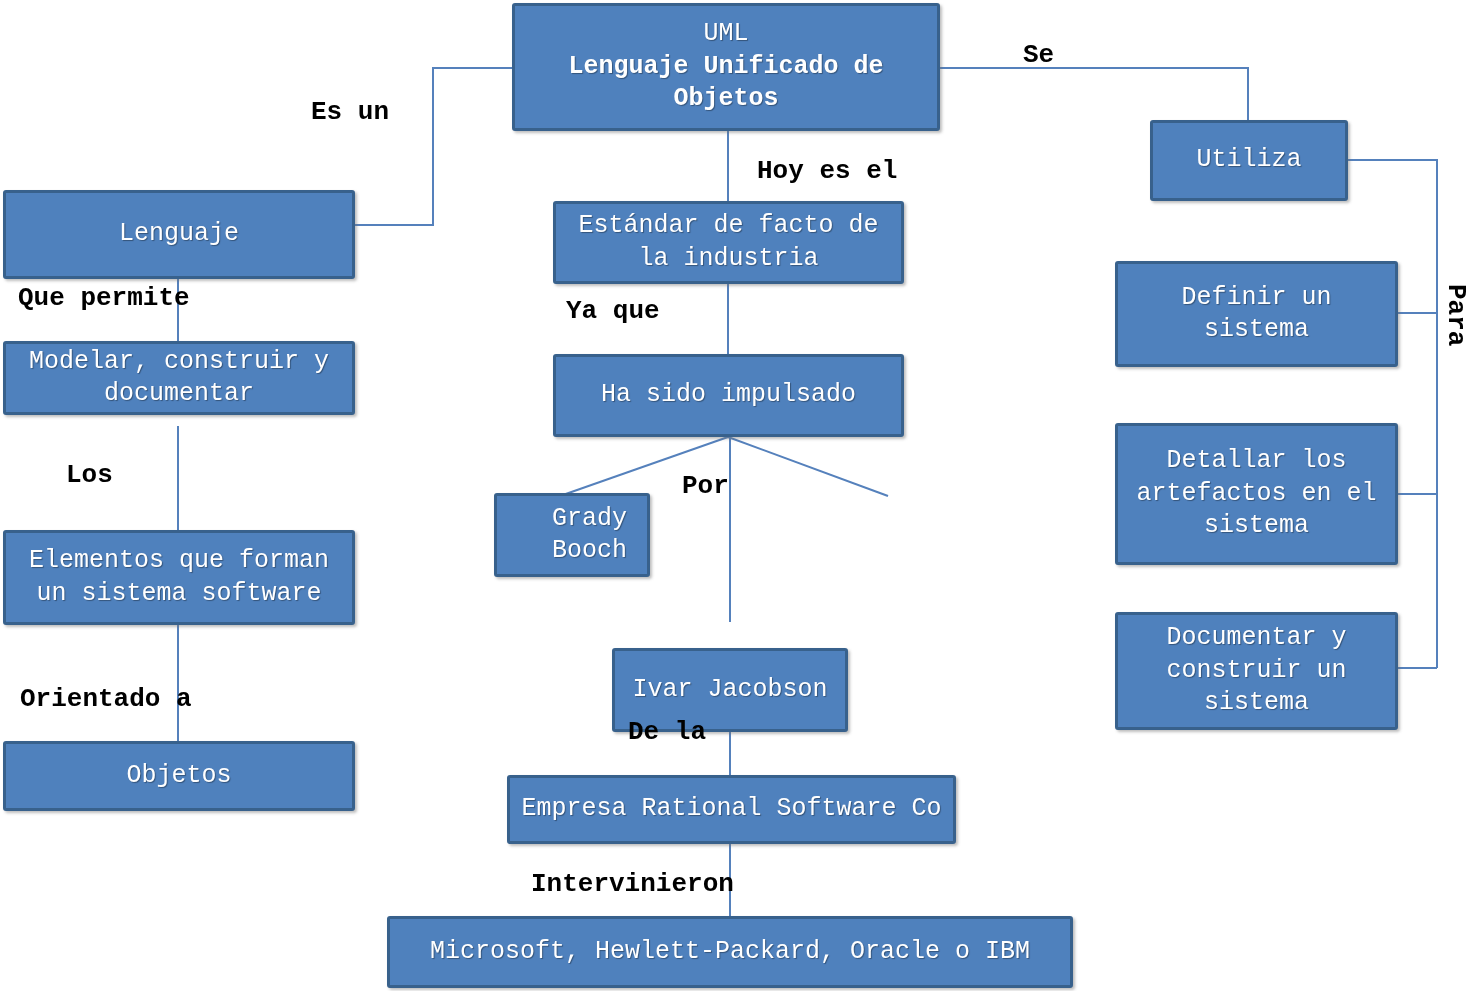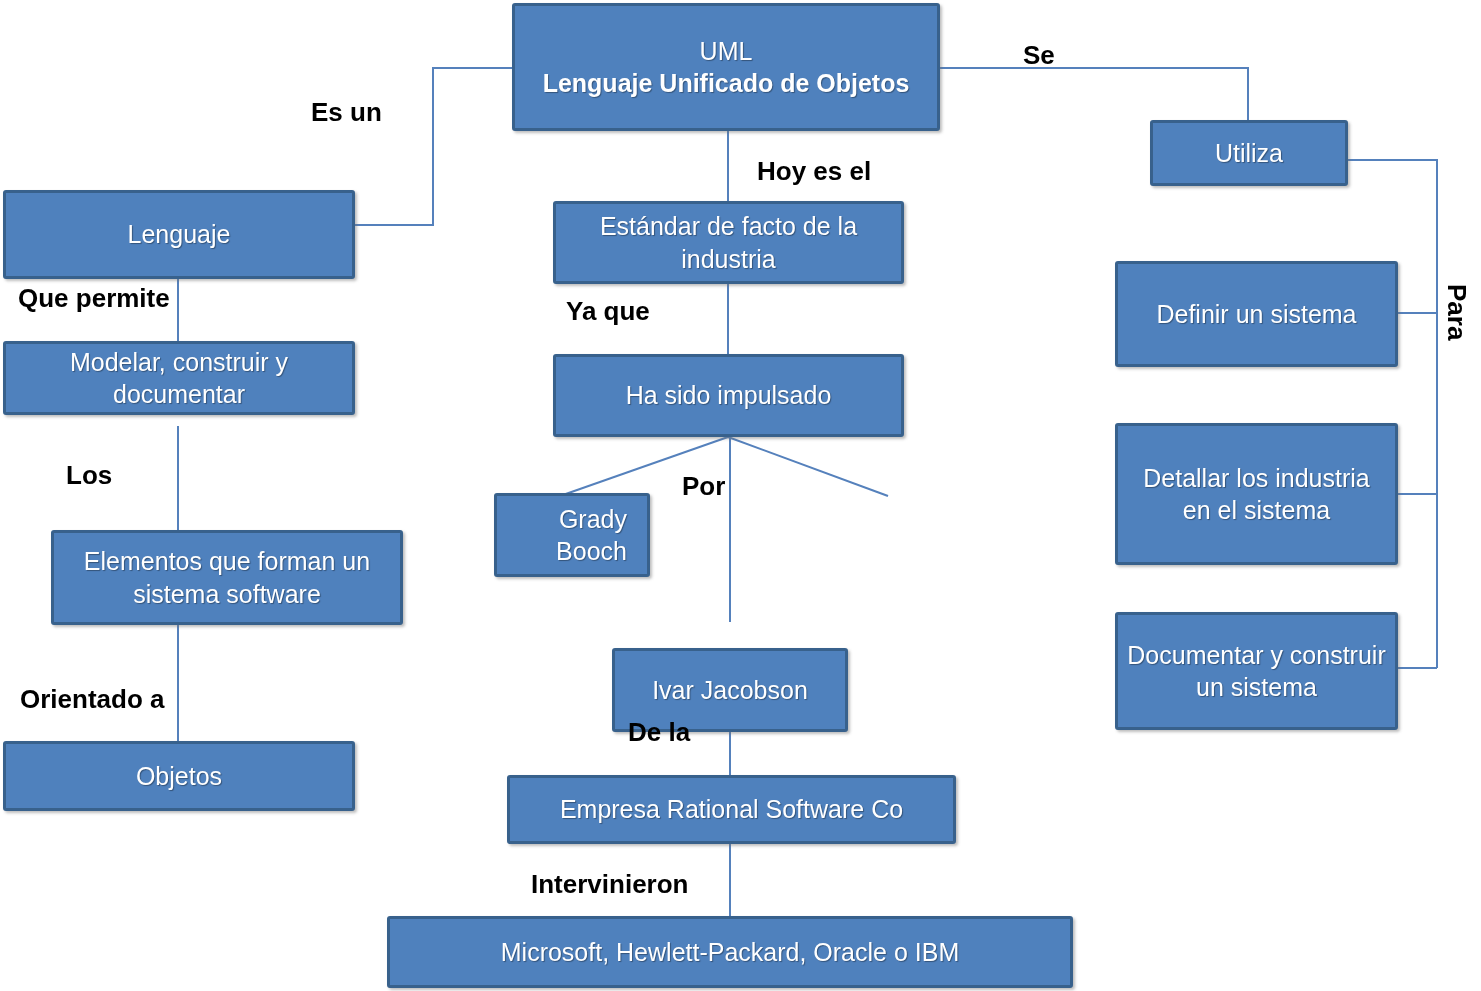--- a/index.html
+++ b/index.html
@@ -10,21 +10,21 @@
     --edge_label_text: #000000;
     --background: #FFFFFF;
   }
   * { box-sizing: border-box; }
   html, body { margin: 0; padding: 0; background: var(--background); }
   .canvas {
     position: relative;
     width: 1481px;
     height: 991px;
     background: var(--background);
-    font-family: Liberation Sans, sans-serif;
+    font-family: Liberation Mono, monospace;
     overflow: hidden;
   }
   svg.connectors {
     position: absolute;
     left: 0; top: 0;
     width: 1481px; height: 991px;
   }
   svg.connectors path {
     stroke: var(--connector);
     stroke-width: 2;
@@ -56,30 +56,30 @@
   }
   .edge-label.vertical {
     writing-mode: vertical-rl;
   }
   .bold-line { font-weight: bold; }
 
   
   #n-uml        { left: 512px;  top: 3px;   width: 428px; height: 128px; padding: 2px 24px; }
   #n-lenguaje   { left: 3px;    top: 190px; width: 352px; height: 89px; }
   #n-modelar    { left: 3px;    top: 341px; width: 352px; height: 74px; }
-  #n-elementos  { left: 3px;    top: 530px; width: 352px; height: 95px; margin-left: 48px; }
+  #n-elementos  { left: 3px;    top: 530px; width: 352px; height: 95px; }
   #n-objetos    { left: 3px;    top: 741px; width: 352px; height: 70px; }
   #n-estandar   { left: 553px;  top: 201px; width: 351px; height: 83px; }
   #n-impulsado  { left: 553px;  top: 354px; width: 351px; height: 83px; }
   #n-grady      { left: 494px;  top: 493px; width: 156px; height: 84px; padding: 2px 20px; text-align: right; }
   #n-jim        { left: 813px;  top: 493px; width: 196px; height: 84px; padding: 2px 30px; }
   #n-ivar       { left: 612px;  top: 648px; width: 236px; height: 84px; }
   #n-empresa    { left: 507px;  top: 775px; width: 449px; height: 69px; justify-content: center; }
   #n-microsoft  { left: 387px;  top: 916px; width: 686px; height: 72px; }
-  #n-utiliza    { left: 1150px; top: 120px; width: 198px; height: 66px; }
+  #n-utiliza    { left: 1150px; top: 120px; width: 198px; height: 81px; }
   #n-definir    { left: 1115px; top: 261px; width: 283px; height: 106px; }
   #n-detallar   { left: 1115px; top: 423px; width: 283px; height: 142px; }
   #n-documentar { left: 1115px; top: 612px; width: 283px; height: 118px; }
 
   
   #l-es-un        { left: 311px;  top: 97px; }
   #l-se           { left: 1023px; top: 40px; }
   #l-hoy-es-el    { left: 757px;  top: 156px; }
   #l-que-permite  { left: 18px;   top: 283px; }
   #l-los          { left: 66px;   top: 460px; }
@@ -162,21 +162,21 @@
 
   <div class="node" id="n-utiliza">
     <span>Utiliza</span>
   </div>
 
   <div class="node" id="n-definir">
     <span>Definir un sistema</span>
   </div>
 
   <div class="node" id="n-detallar">
-    <span>Detallar los industria en el sistema</span>
+    <span>Detallar los artefactos en el sistema</span>
   </div>
 
   <div class="node" id="n-documentar">
     <span>Documentar y construir un sistema</span>
   </div>
 
   <div class="edge-label" id="l-es-un">Es un</div>
   <div class="edge-label" id="l-se">Se</div>
   <div class="edge-label" id="l-hoy-es-el">Hoy es el</div>
   <div class="edge-label" id="l-que-permite">Que permite</div>

